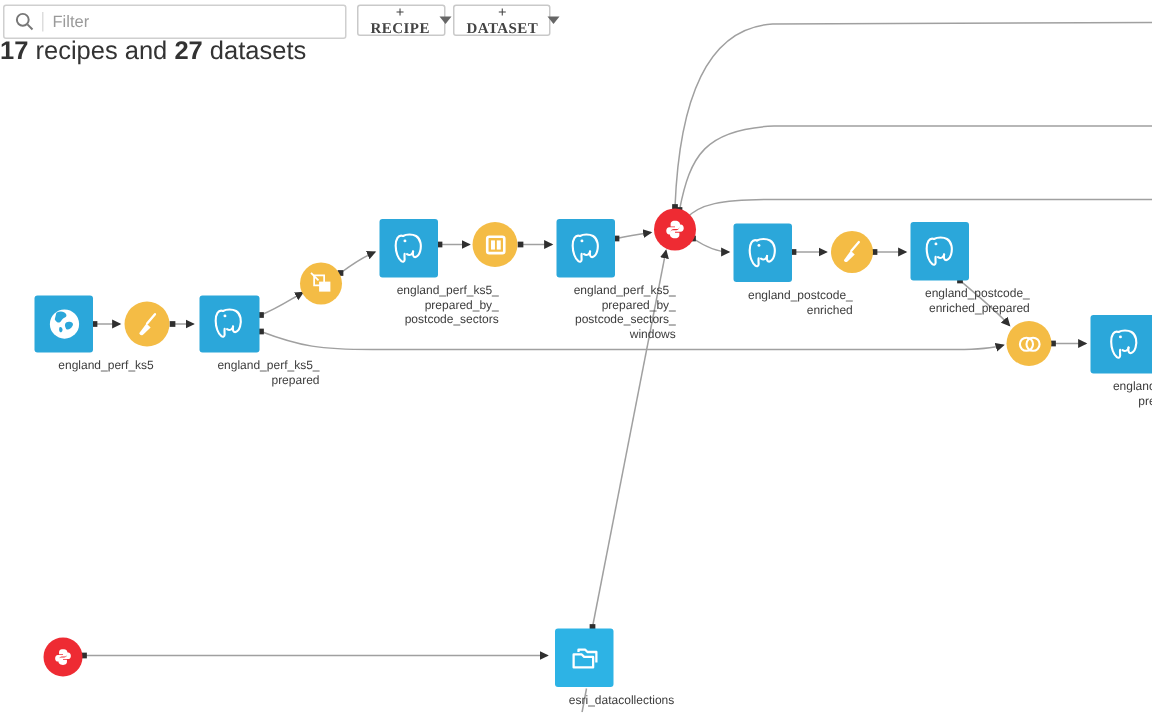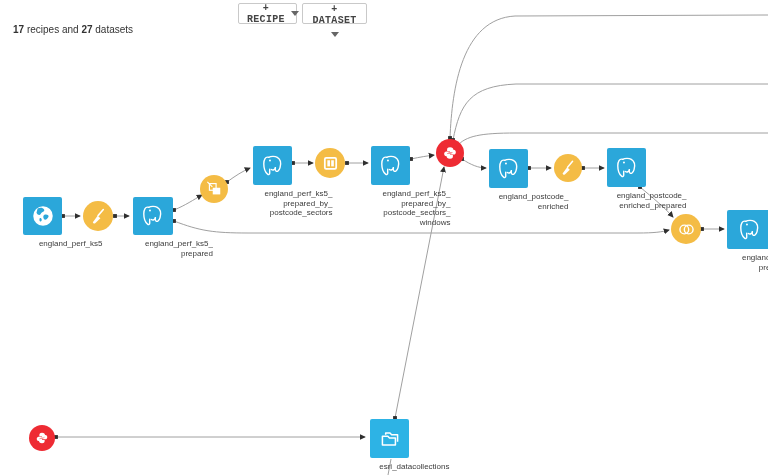--- a/index.html
+++ b/index.html
@@ -8,45 +8,55 @@
   
   .searchbox{position:absolute;left:2px;top:3px;width:227px;height:21px;border:1px solid #cfcfcf;
              background:#fff;display:flex;align-items:center;border-radius:2px;}
   .searchbox .sep{width:1px;height:13px;background:#ddd;margin-left:4px;}
   .searchbox input{border:0;outline:none;flex:1;font-size:11px;padding:0 6px;color:#333;
                    font-family:"Liberation Sans",sans-serif;background:transparent;}
   .searchbox input::placeholder{color:#9a9a9a;}
   .mag{margin-left:6px;display:flex;}
   .btn{position:absolute;top:3px;height:21px;border:1px solid #c9c9c9;border-radius:2px;background:#fff;
        font-size:10px;font-weight:bold;color:#444;letter-spacing:.3px;display:flex;align-items:center;
-       gap:6px;padding:0 8px;box-sizing:border-box;font-family:Liberation Mono, monospace;cursor:pointer;}
+       gap:6px;padding:0 8px;box-sizing:border-box;font-family:Liberation Serif, serif;cursor:pointer;}
   .btn .caret{width:0;height:0;border-left:4px solid transparent;border-right:4px solid transparent;
               border-top:5px solid #666;}
-  .summary{position:absolute;left:13px;top:24px;font-size:10px;color:#333;}
+  .summary{position:absolute;left:0;top:24px;font-size:17px;color:#333;}
   .summary b{font-weight:bold;}
   
   .edges{position:absolute;left:0;top:0;}
   .node-square{position:absolute;display:flex;align-items:center;justify-content:center;
                border-radius:2px;cursor:pointer;}
   .node-circle{position:absolute;display:flex;align-items:center;justify-content:center;
                border-radius:50%;cursor:pointer;}
   .node-label{position:absolute;width:120px;text-align:right;font-size:8px;line-height:9.5px;
               color:#3c3c3c;white-space:pre-line;}
 </style>
 </head>
 <body>
 
 <div class="screen">
 
+  <div class="searchbox">
+    <span class="mag">
+      <svg width="15" height="15" viewBox="0 0 16 16">
+          <circle cx="6.6" cy="6.6" r="4.2" fill="none" stroke="#777" stroke-width="1.4"></circle>
+          <line x1="9.9" y1="9.9" x2="13.5" y2="13.5" stroke="#777" stroke-width="1.4"></line>
+        </svg>
+    </span>
+    <span class="sep"></span>
+    <input type="text" placeholder="Filter" style="">
+  </div>
 
   <button class="btn" style="left:238px;width:59px;">
     <span>+ RECIPE</span>
     <span class="caret"></span>
   </button>
-  <button class="btn" style="left:302px;width:65px;flex-direction:column;">
+  <button class="btn" style="left:302px;width:65px;">
     <span>+ DATASET</span>
     <span class="caret"></span>
   </button>
 
   <div class="summary">
     <b>17</b><span> recipes and </span><b>27</b><span> datasets</span>
   </div>
 
   <svg class="edges" width="768" height="475">
     <defs>

